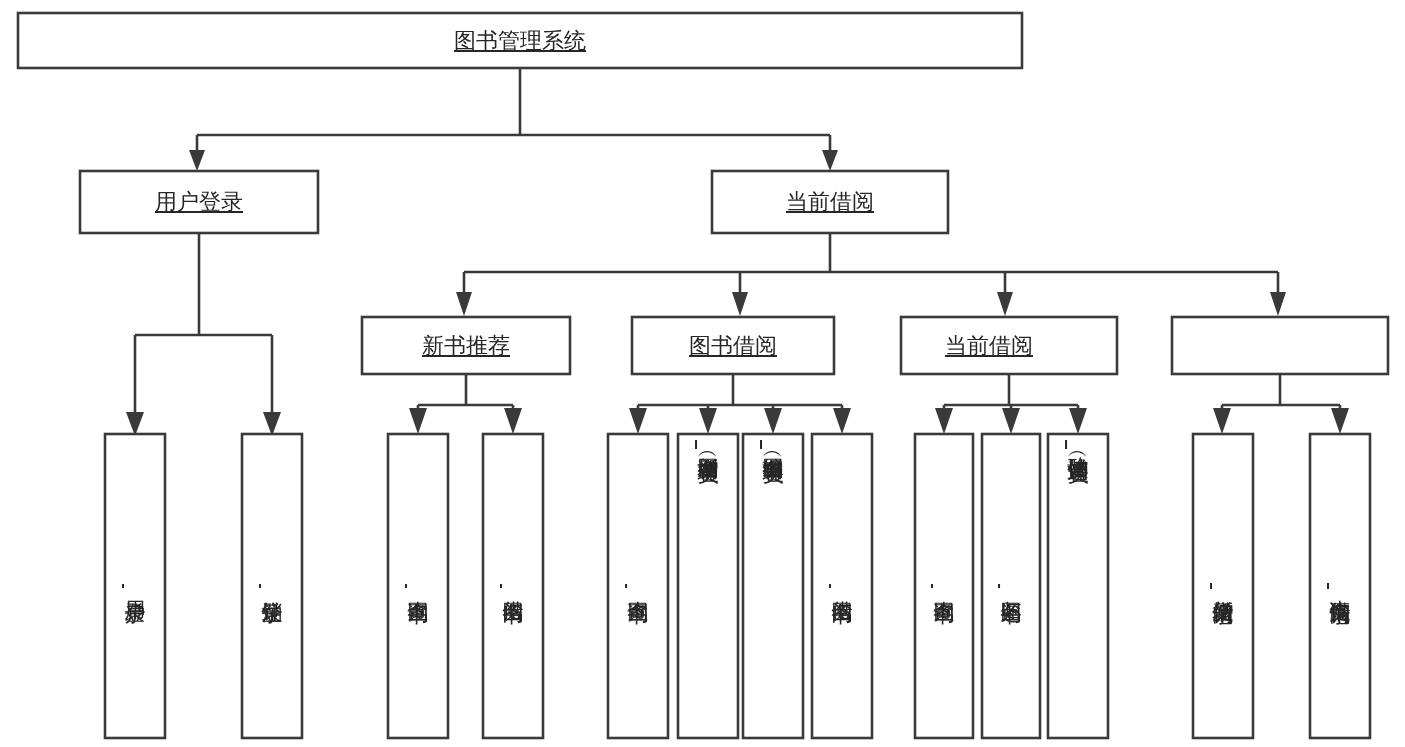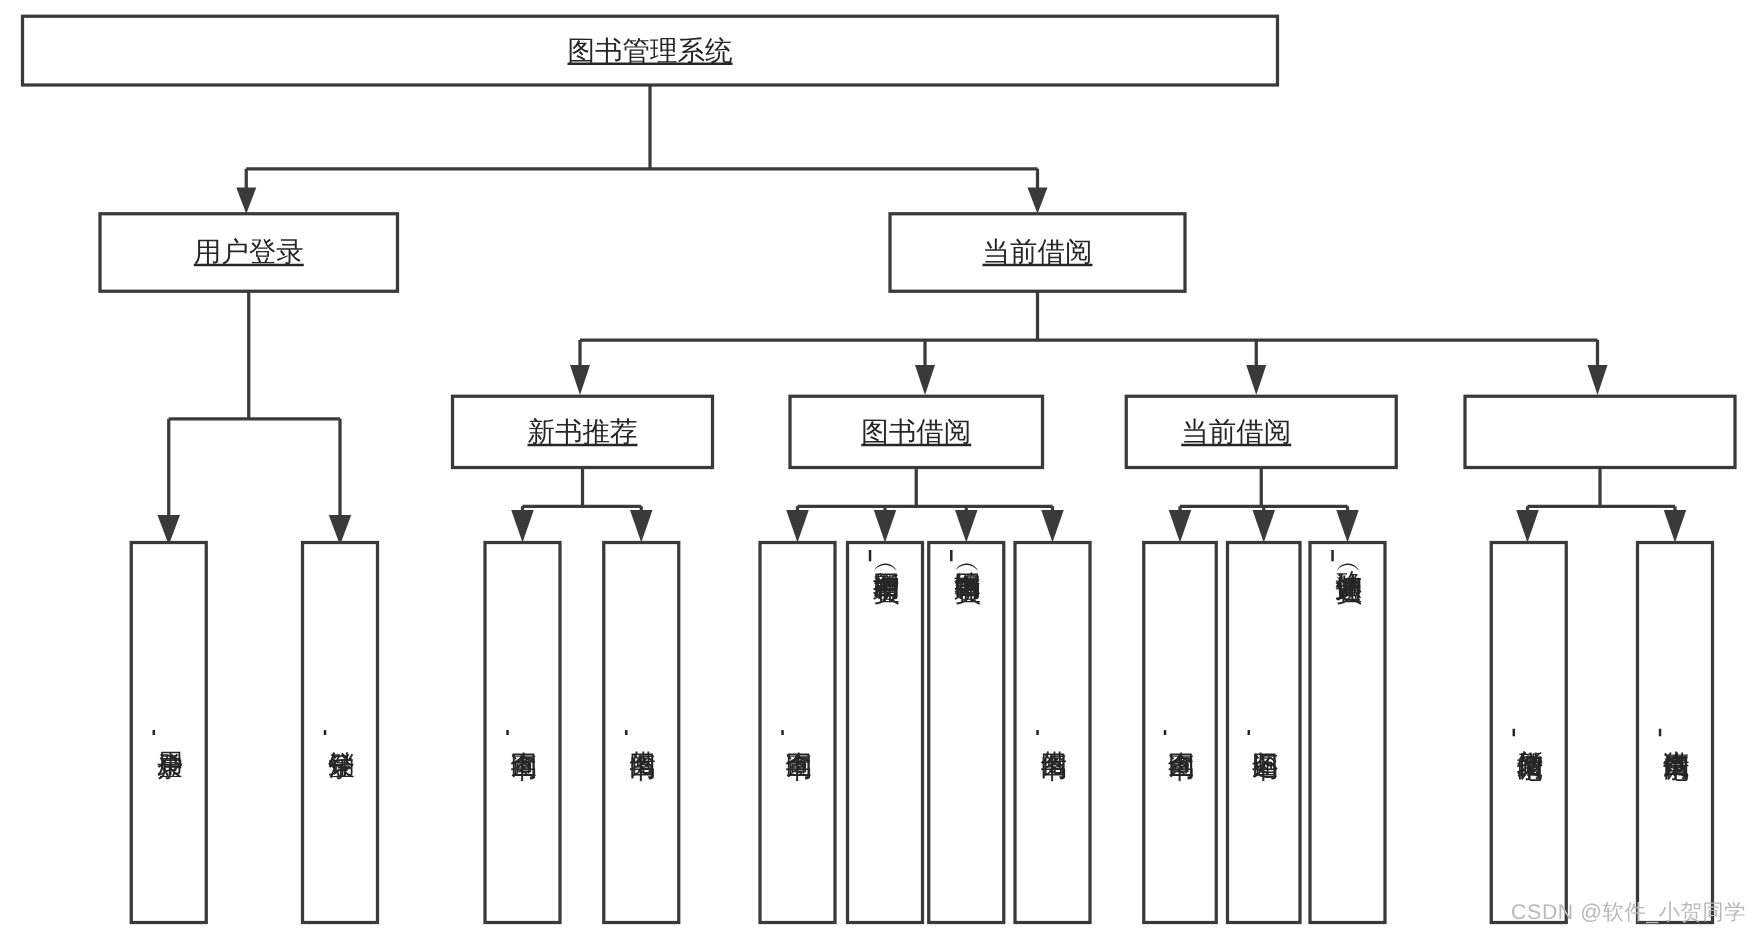--- a/index.html
+++ b/index.html
@@ -196,15 +196,14 @@
   <div class="node-label label-vertical" style="left:743px; top:440px; width:60px; height:292px; justify-content:flex-start;">编辑图书（管理员）</div>
   <div class="node-label label-vertical" style="left:812px; top:434px; width:60px; height:304px;">借阅图书</div>
 
   <div class="node-label label-vertical" style="left:915px; top:434px; width:58px; height:304px;">查询图书</div>
   <div class="node-label label-vertical" style="left:982px; top:434px; width:58px; height:304px;">归还图书</div>
   <div class="node-label label-vertical" style="left:1048px; top:440px; width:60px; height:292px; justify-content:flex-start;">确认归还（管理员）</div>
 
   <div class="node-label label-vertical" style="left:1193px; top:434px; width:60px; height:304px;">新增借阅记录</div>
   <div class="node-label label-vertical" style="left:1310px; top:434px; width:60px; height:304px;">查询借阅记录</div>
 
-  <div class="watermark">CSDN @软件_小贺同学</div>
 
 </div>
 
 </body></html>

